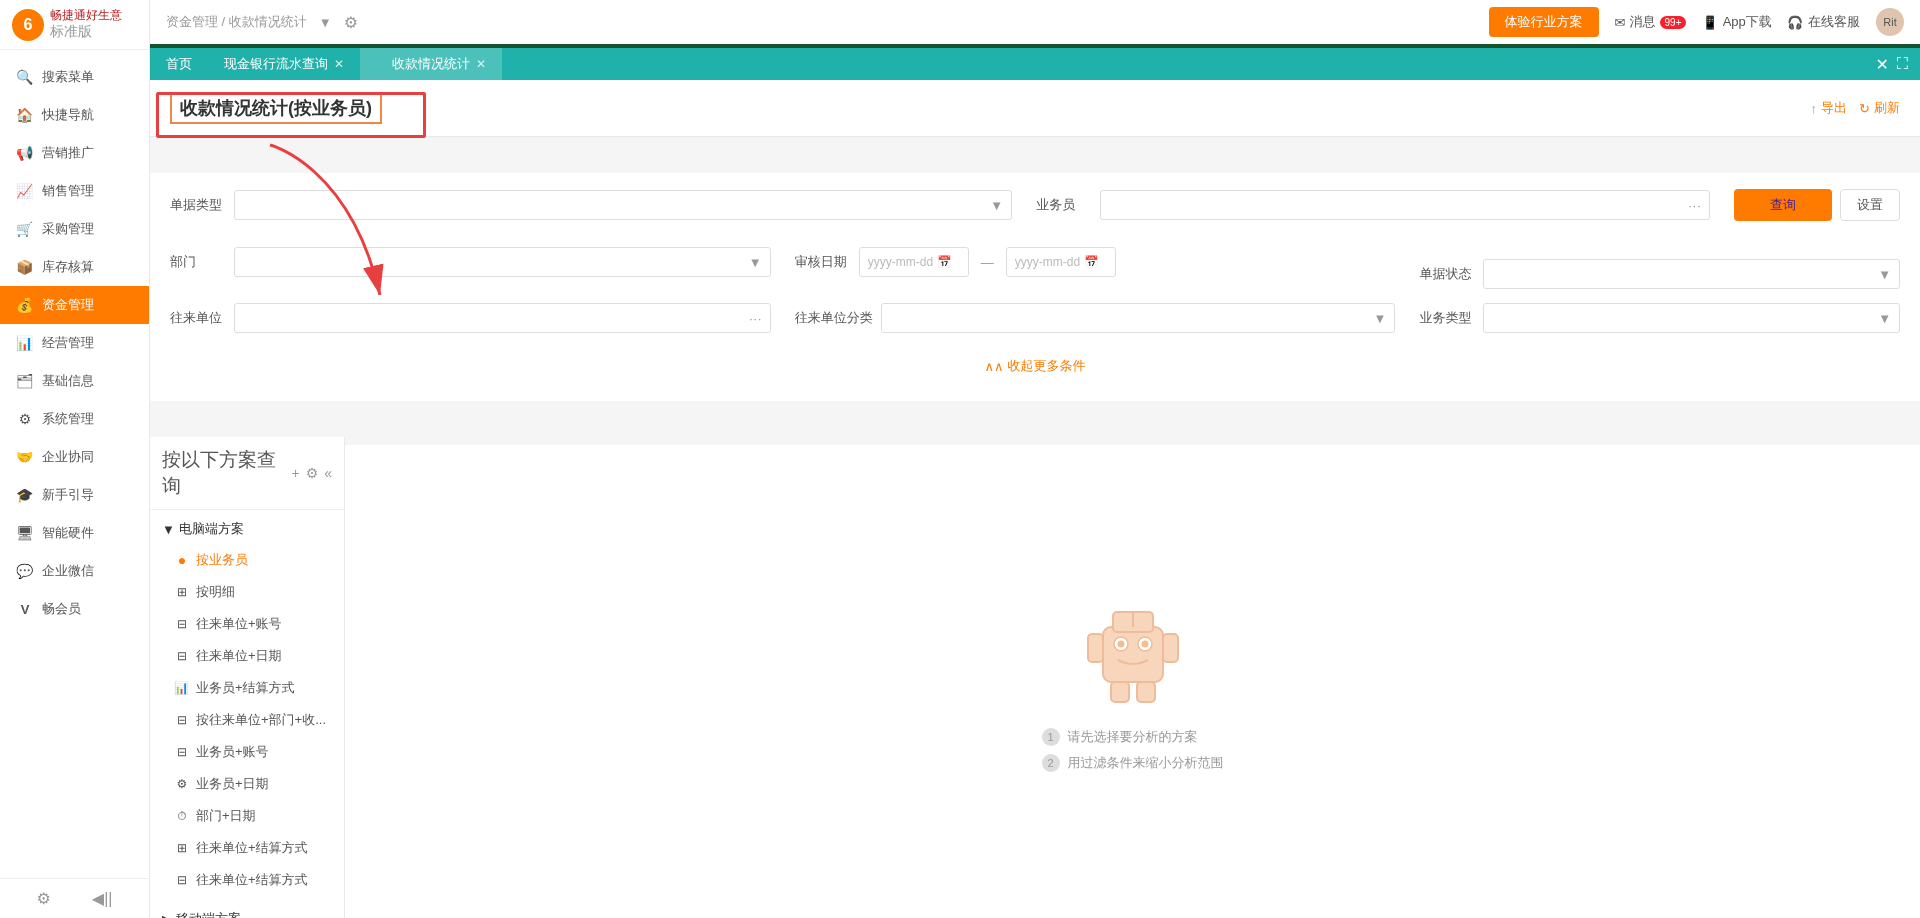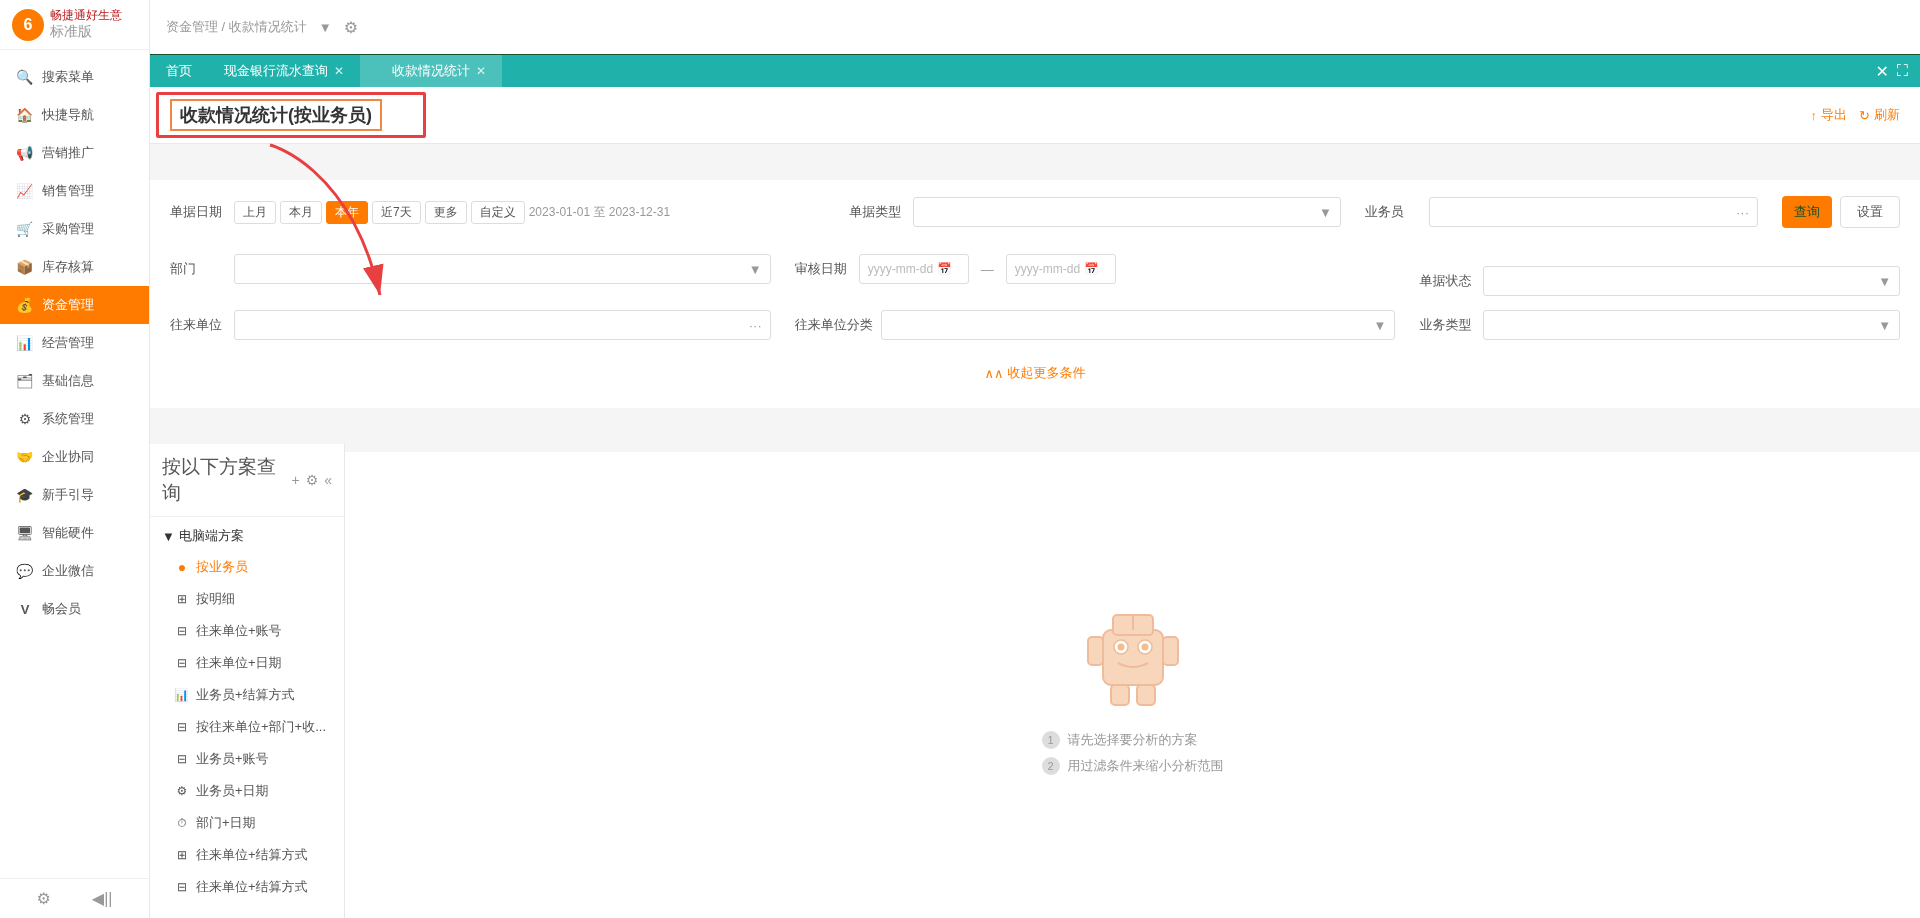--- a/index.html
+++ b/index.html
@@ -18,21 +18,21 @@
     .sidebar-item { display: flex; align-items: center; padding: 10px 16px; cursor: pointer; color: #555; font-size: 13px; gap: 8px; }
     .sidebar-item.active { background: #ff7b00; color: white; border-radius: 0; }
     .sidebar-item .nav-icon { width: 18px; height: 18px; display: flex; align-items: center; justify-content: center; font-size: 14px; }
     .sidebar-footer { padding: 8px 0; border-top: 1px solid #f0f0f0; display: flex; align-items: center; justify-content: space-around; padding: 10px 16px; }
     .sidebar-footer-icon { color: #999; cursor: pointer; font-size: 16px; }
 
     
     .main-content { flex: 1; display: flex; flex-direction: column; overflow: hidden; }
 
     
-    .top-header { height: 55px; background: #fff; border-bottom: 1px solid #14532d; display: flex; align-items: center; justify-content: space-between; padding: 16px 16px; flex-shrink: 0; }
+    .top-header { height: 48px; background: #fff; border-bottom: 4px solid #14532d; display: flex; align-items: center; justify-content: space-between; padding: 16px 16px; flex-shrink: 0; }
     .header-left { display: flex; align-items: center; gap: 12px; }
     .breadcrumb-path { font-size: 13px; color: #999; }
     .header-actions { display: flex; align-items: center; gap: 16px; }
     .trial-btn { background: #ff7b00; color: white; border: none; padding: 6px 16px; border-radius: 4px; cursor: pointer; font-size: 13px; }
     .header-icon-btn { display: flex; align-items: center; gap: 4px; color: #555; cursor: pointer; font-size: 13px; }
     .badge-red { background: #f5222d; color: white; border-radius: 10px; font-size: 10px; padding: 1px 5px; }
     .user-avatar { width: 28px; height: 28px; background: #e0e0e0; border-radius: 50%; }
 
     
     .tab-bar { height: 32px; background: #20b2aa; display: flex; align-items: center; padding: 0 0 0 0; flex-shrink: 0; position: relative; }
@@ -56,21 +56,21 @@
     .filter-item { display: flex; align-items: center; gap: 8px; flex: 1; }
     .filter-label { color: #555; font-size: 13px; white-space: nowrap; min-width: 56px; }
     .filter-date-group { display: flex; align-items: center; gap: 4px; flex-wrap: wrap; }
     .date-preset-btn { padding: 2px 8px; border: 1px solid #ddd; border-radius: 3px; cursor: pointer; font-size: 12px; color: #555; background: #fff; }
     .date-preset-btn.active { background: #ff7b00; color: white; border-color: #ff7b00; }
     .date-range-text { font-size: 12px; color: #999; }
     .filter-select { flex: 1; height: 30px; border: 1px solid #ddd; border-radius: 3px; padding: 0 8px; background: white; color: #555; font-size: 13px; display: flex; align-items: center; justify-content: space-between; cursor: pointer; }
     .filter-select-arrow { color: #999; }
     .filter-date-input { height: 30px; border: 1px solid #ddd; border-radius: 3px; padding: 0 8px; font-size: 12px; color: #bbb; display: flex; align-items: center; gap: 4px; cursor: pointer; min-width: 110px; }
     .filter-date-sep { color: #999; }
-    .query-btn { background: #ff7b00; color: #14532d; border: none; padding: 6px 12px; border-radius: 4px; cursor: pointer; font-size: 13px; }
+    .query-btn { background: #ff7b00; color: #4c1d95; border: none; padding: 6px 36px; border-radius: 4px; cursor: pointer; font-size: 13px; }
     .settings-btn { background: white; color: #555; border: 1px solid #ddd; padding: 6px 16px; border-radius: 4px; cursor: pointer; font-size: 13px; }
     .collapse-btn { display: flex; align-items: center; gap: 4px; color: #ff7b00; cursor: pointer; font-size: 13px; justify-content: center; padding: 10px; }
 
     
     .content-area { display: flex; flex: 1; }
     .left-panel { width: 195px; background: white; border-right: 1px solid #e8e8e8; flex-shrink: 0; padding: 0; }
     .left-panel-header { padding: 10px 12px; display: flex; align-items: center; justify-content: space-between; border-bottom: 1px solid #f0f0f0; }
     .left-panel-title { font-size: 19px; color: #555; }
     .left-panel-actions { display: flex; gap: 6px; }
     .left-panel-action { color: #999; cursor: pointer; font-size: 14px; }
@@ -169,20 +169,39 @@
   </div>
 
   <div class="main-content">
 
     <div class="top-header">
       <div class="header-left">
         <span class="breadcrumb-path">资金管理 / 收款情况统计</span>
         <span style="color:#999;cursor:pointer;">▼</span>
         <span style="color:#999;cursor:pointer;font-size:16px;">⚙</span>
       </div>
+      <div class="header-actions">
+        <button class="trial-btn">体验行业方案</button>
+        <div class="header-icon-btn">
+          <span>✉</span>
+          <span>消息</span>
+          <span class="badge-red">99+</span>
+        </div>
+        <div class="header-icon-btn">
+          <span>📱</span>
+          <span>App下载</span>
+        </div>
+        <div class="header-icon-btn">
+          <span>🎧</span>
+          <span>在线客服</span>
+        </div>
+        <div class="user-avatar" style="background:#e0c4b0;border-radius:50%;width:28px;height:28px;display:flex;align-items:center;justify-content:center;font-size:11px;color:#555;">
+          <span>Rit</span>
+        </div>
+      </div>
     </div>
 
     <div class="tab-bar">
       <div class="tab-home">
         <span>首页</span>
       </div>
       <div class="tab-item">
         <span>现金银行流水查询</span>
         <span class="tab-close">✕</span>
       </div>
@@ -208,32 +227,20 @@
           <div class="refresh-btn">
             <span>↻</span>
             <span>刷新</span>
           </div>
         </div>
       </div>
 
       <div class="filter-panel">
 
         <div class="filter-row">
-          <div class="filter-item" style="flex:2;">
-            <span class="filter-label">单据日期</span>
-            <div class="filter-date-group">
-              <button class="date-preset-btn">上月</button>
-              <button class="date-preset-btn">本月</button>
-              <button class="date-preset-btn active">本年</button>
-              <button class="date-preset-btn">近7天</button>
-              <button class="date-preset-btn">更多</button>
-              <button class="date-preset-btn">自定义</button>
-              <span class="date-range-text">2023-01-01 至 2023-12-31</span>
-            </div>
-          </div>
           <div class="filter-item" style="flex:1.5;">
             <span class="filter-label">单据类型</span>
             <div class="filter-select" style="min-width:180px;">
               <span></span>
               <span class="filter-select-arrow">▼</span>
             </div>
           </div>
           <div class="filter-item" style="flex:1.2;">
             <span class="filter-label">业务员</span>
             <div class="filter-select" style="min-width:140px;">

